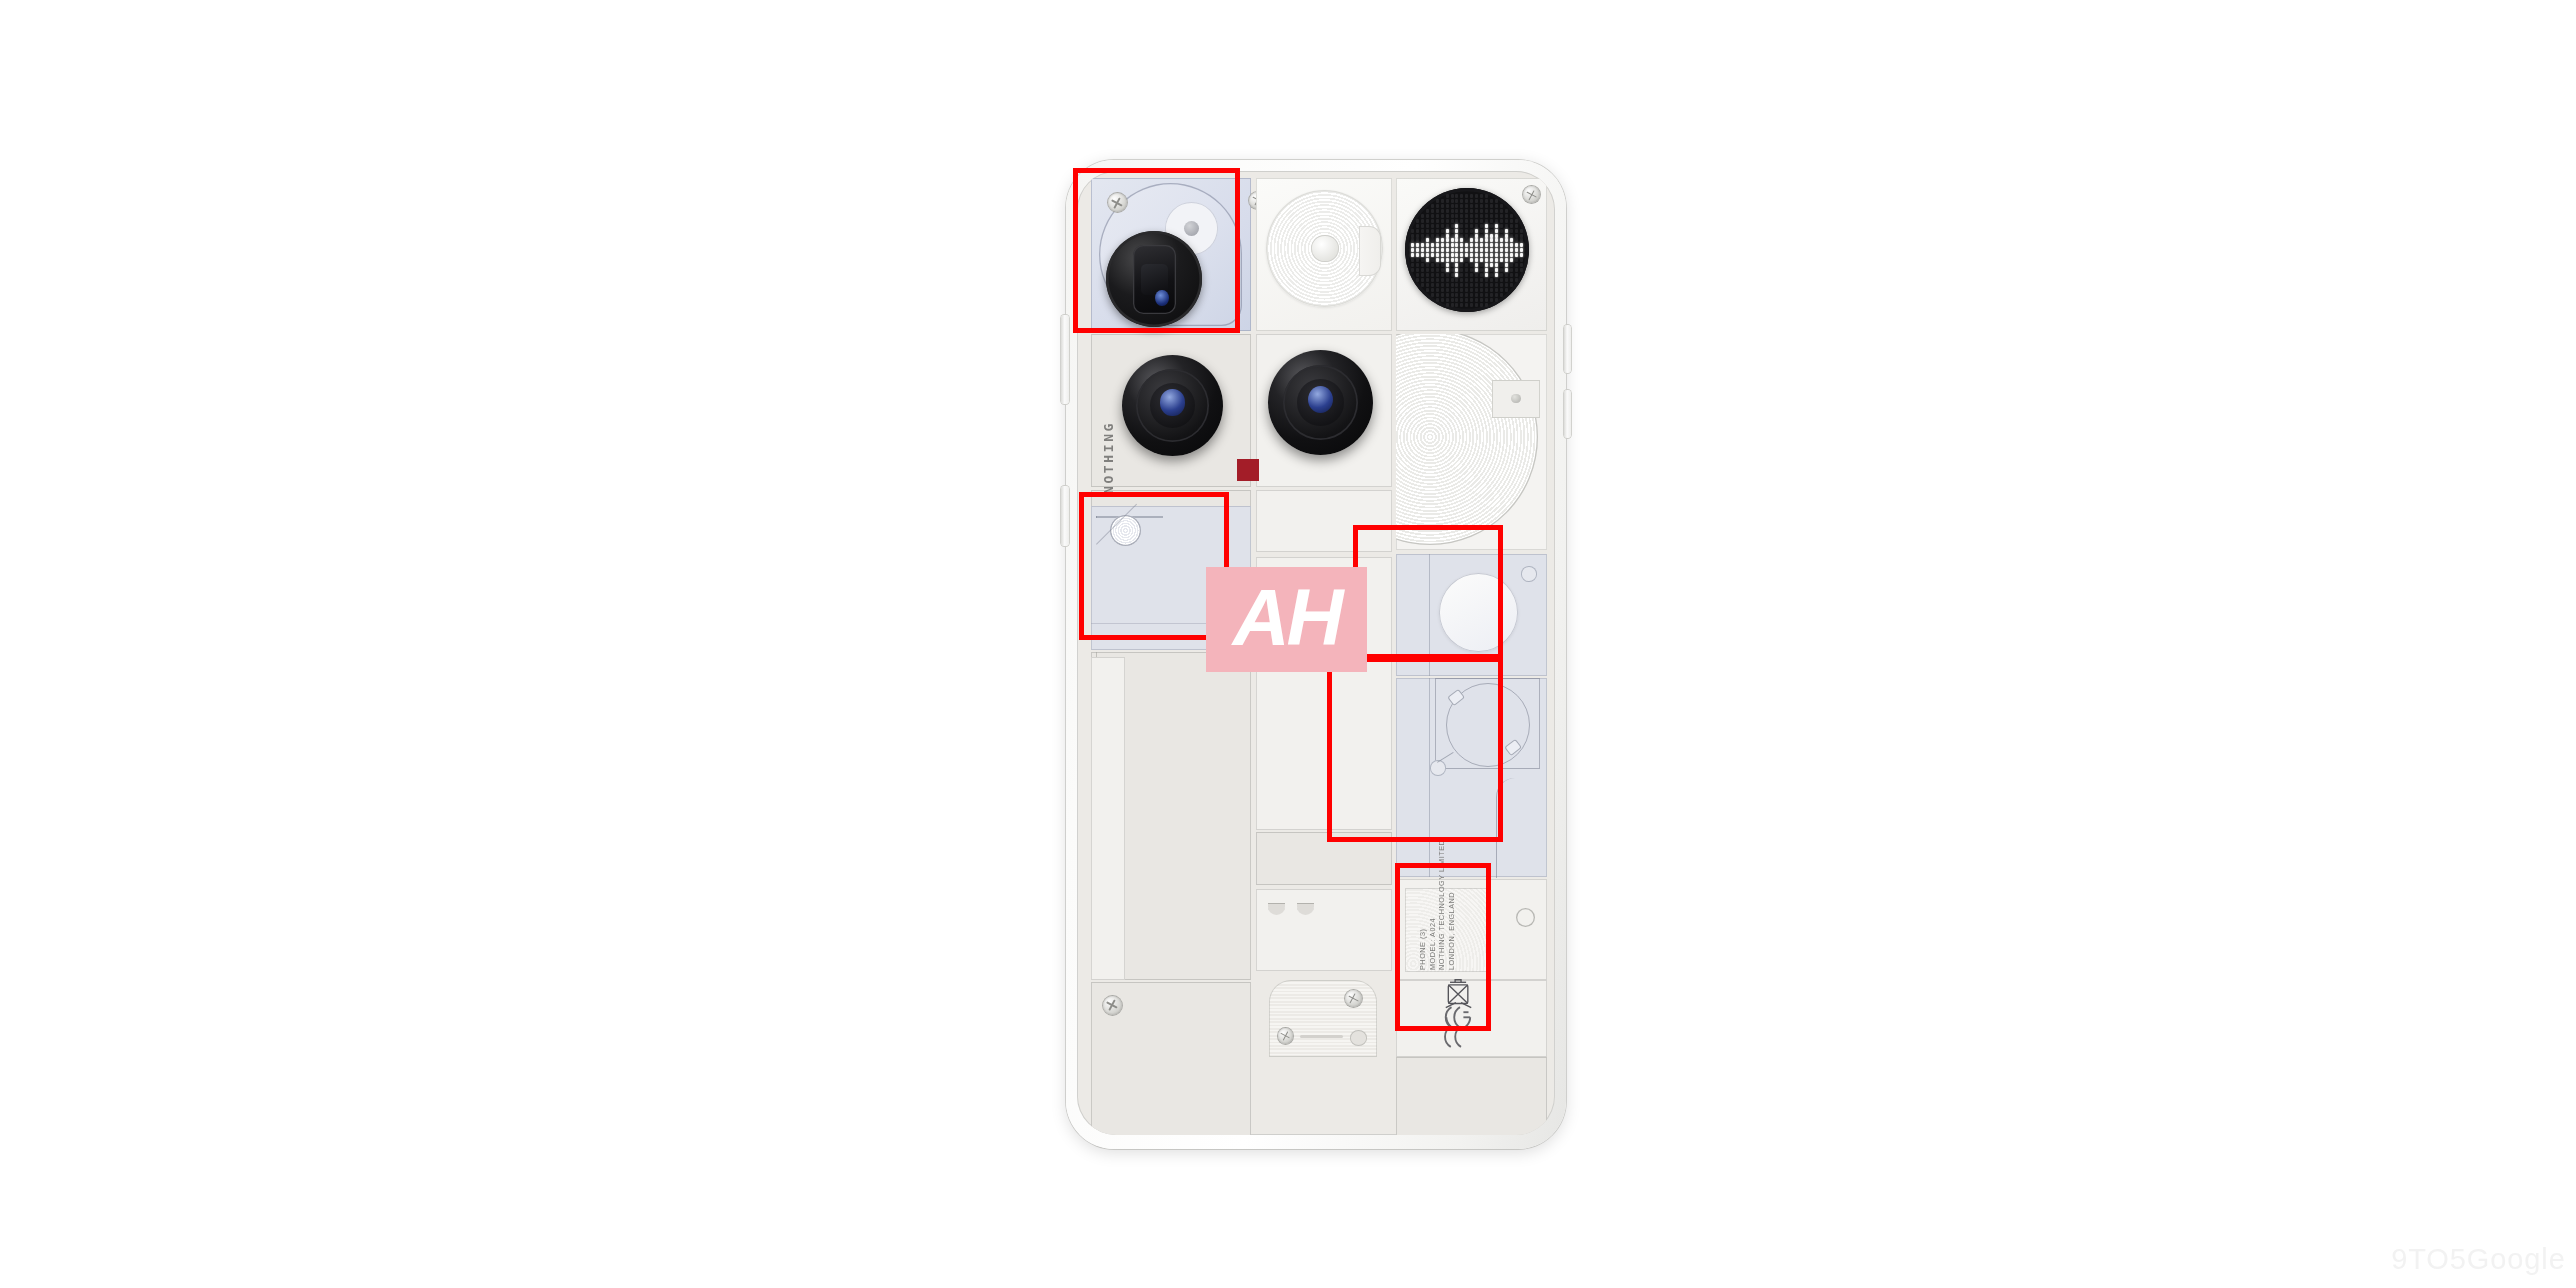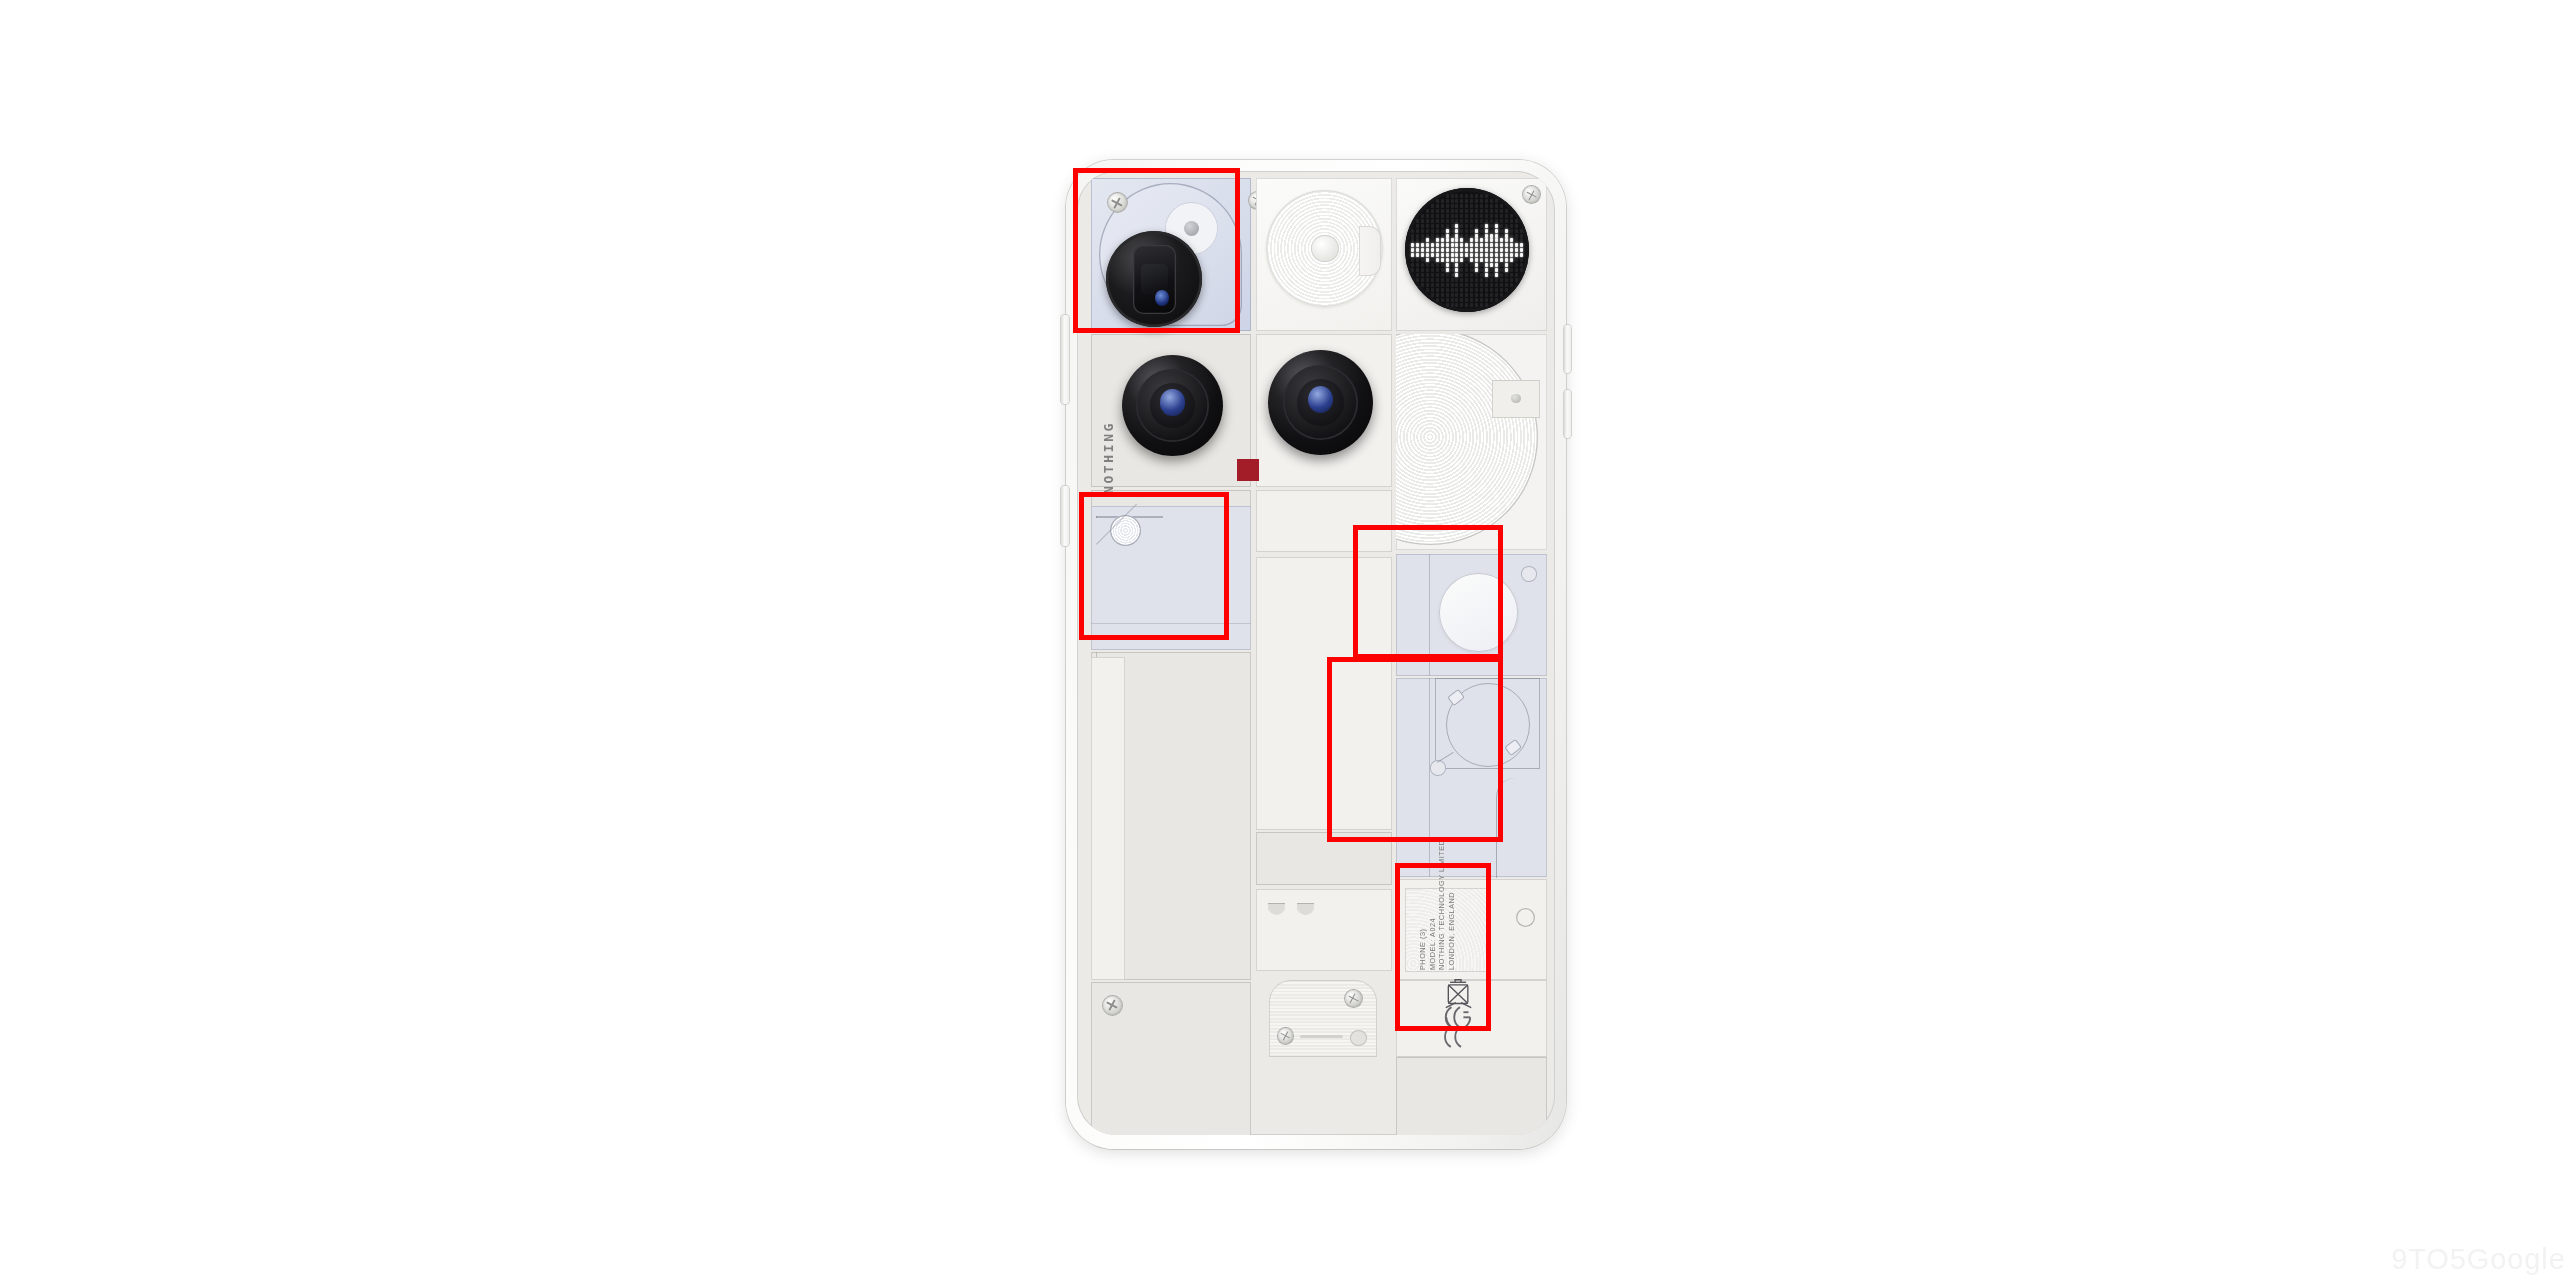--- a/index.html
+++ b/index.html
@@ -863,16 +863,19 @@
 
     </div>
   </div>
 
   <div class="redbox" style="left:1073px;top:168px;width:167px;height:165px;"></div>
   <div class="redbox" style="left:1079px;top:492px;width:150px;height:148px;"></div>
   <div class="redbox" style="left:1353px;top:525px;width:150px;height:134px;"></div>
   <div class="redbox" style="left:1327px;top:657px;width:176px;height:185px;"></div>
   <div class="redbox" style="left:1395px;top:863px;width:96px;height:168px;"></div>
 
+  <div class="ah-watermark">
+    <span>AH</span>
+  </div>
   <div class="site-watermark">9TO5Google</div>
 
 </div>
 
 
 </body></html>

